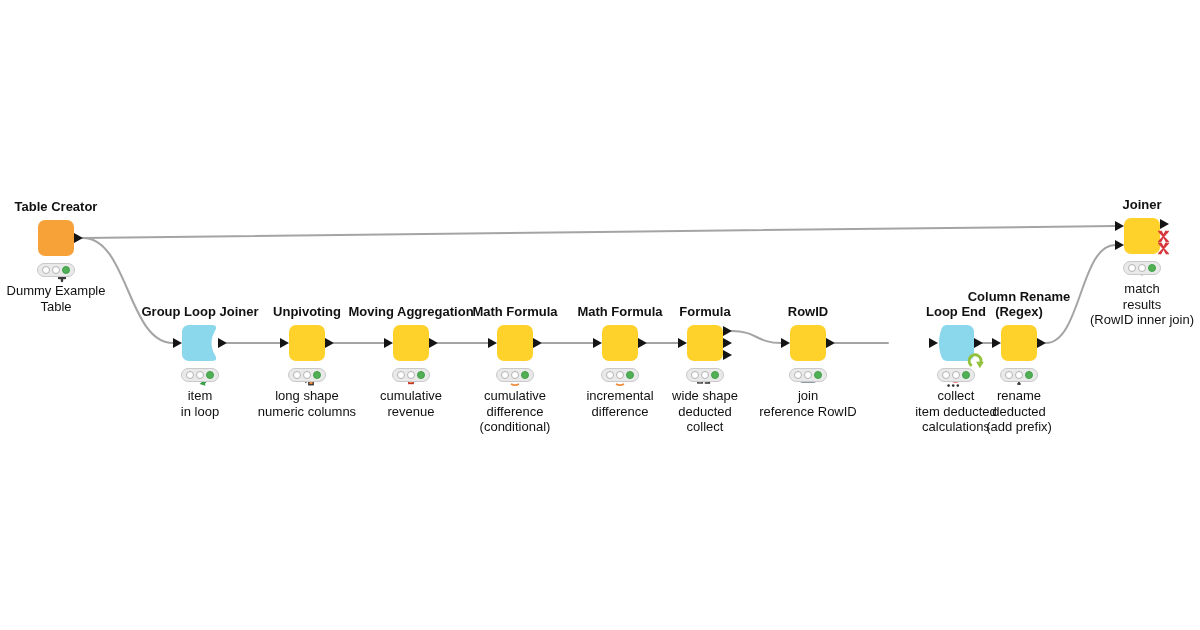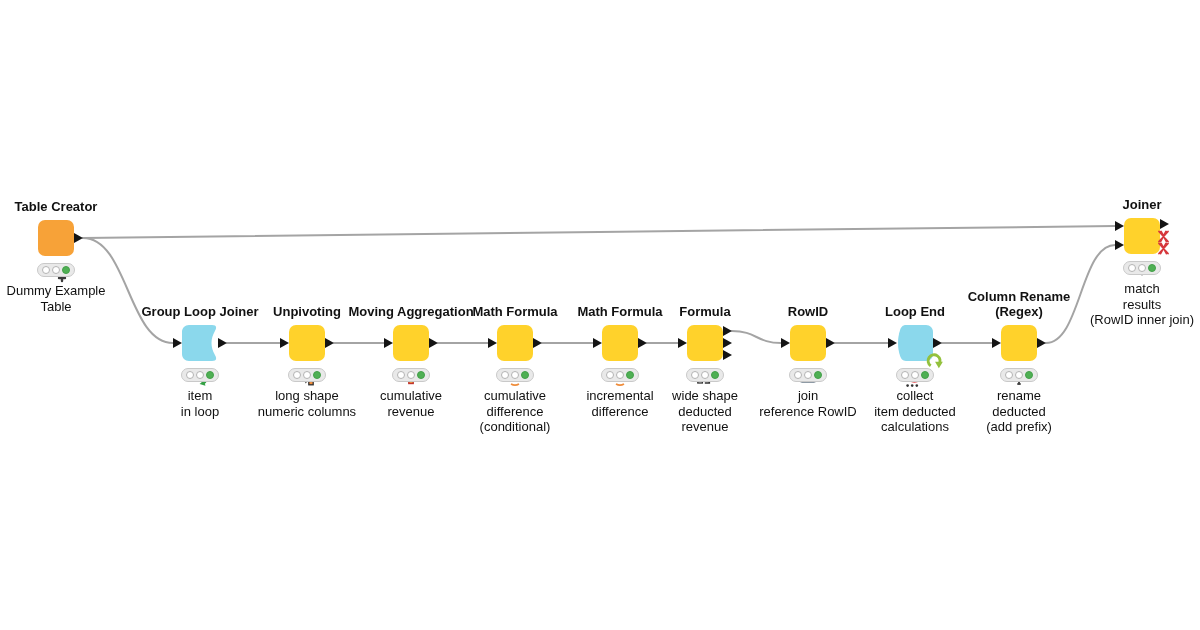--- a/index.html
+++ b/index.html
@@ -211,21 +211,21 @@
           <span class="port out" style="top: 12.5px;"></span>
           <span class="port out" style="top: 24.5px;"></span>
         </div>
     <div class="traffic-light">
       <span class="dot off"></span>
       <span class="dot off"></span>
       <span class="dot green"></span>
     </div>
     <div class="node-annotation">wide shape
 deducted
-revenue</div>
+collect</div>
   </div>
       <div class="node" style="left: 728px; top: 325px;">
     <div class="node-name">RowID</div>
     <div class="node-body manipulator" style="background: rgb(255, 210, 43);">
       <span class="node-icon">
             <svg viewBox="0 0 24 24">
               <rect x="4.5" y="6.8" width="15" height="10.4" rx="1.6" fill="#fdfdfd" stroke="#8e9aa5" stroke-width="1.5"></rect>
               <g stroke="#9aa5af" stroke-width="1.2">
                 <line x1="11" y1="10" x2="16.8" y2="10"></line>
                 <line x1="11" y1="12" x2="16.8" y2="12"></line>
@@ -237,21 +237,21 @@
           <span class="port out" style="top: 12.5px;"></span>
         </div>
     <div class="traffic-light">
       <span class="dot off"></span>
       <span class="dot off"></span>
       <span class="dot green"></span>
     </div>
     <div class="node-annotation">join
 reference RowID</div>
   </div>
-      <div class="node" style="left: 835px; top: 325px;">
+      <div class="node" style="left: 876px; top: 325px;">
     <div class="node-name">Loop End</div>
     <div class="node-body loop-end">
           <svg class="node-shape" viewBox="0 0 36 36">
             <path d="M9,0 H29 C33,0 36,3 36,7 V29 C36,33 33,36 29,36 H9 C5.5,36 4,33.8 3,30.8 C1.7,26.8 1,22.5 1,18 C1,13.5 1.7,9.2 3,5.2 C4,2.2 5.5,0 9,0 Z" fill="#8bd8ec"></path>
           </svg>
       <span class="node-icon">
             <svg viewBox="0 0 24 24">
               <circle cx="11.5" cy="10.5" r="6" fill="none" stroke="#e23b3f" stroke-width="2.7"></circle>
               <rect x="15.2" y="8.2" width="5" height="5" fill="#141414"></rect>
               <g fill="#333333">

